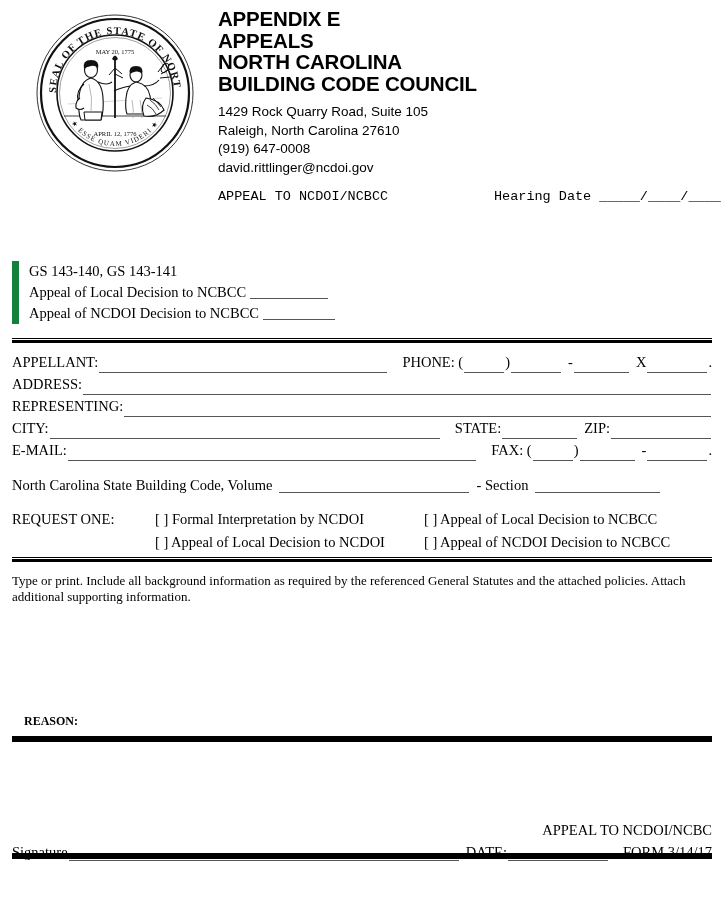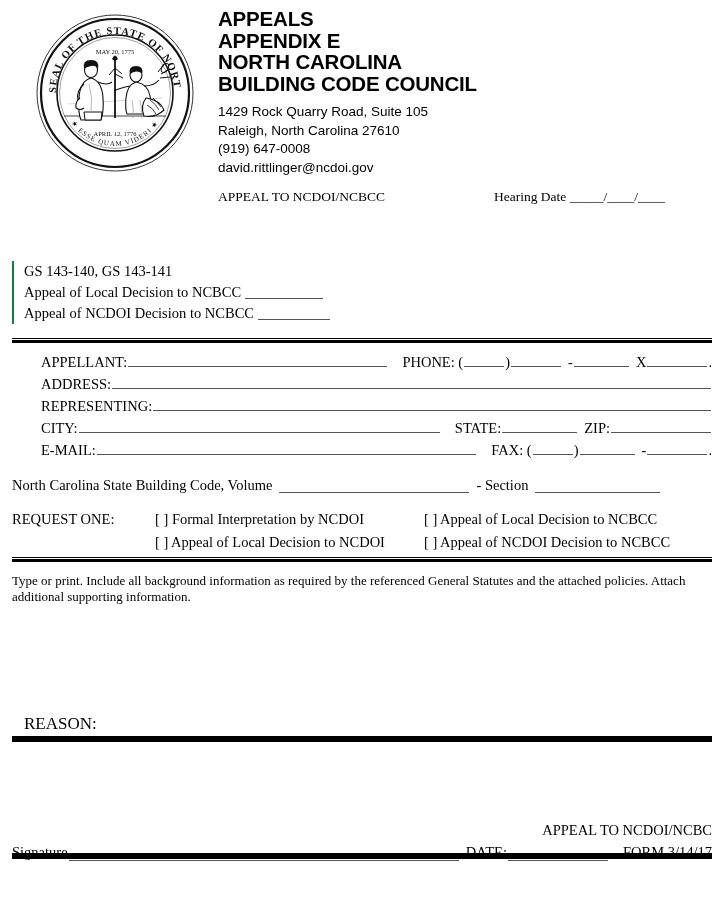--- a/index.html
+++ b/index.html
@@ -51,21 +51,21 @@
     line-height: 21.5px;
     letter-spacing: -0.2px;
   }
   .addr-block {
     font-family: "Liberation Sans", sans-serif;
     font-size: 13.5px;
     line-height: 18.5px;
     margin-top: 9px;
   }
   .appeal-row {
-    font-family: Liberation Serif, serif;
+    font-family: Liberation Mono, monospace;
     font-size: 13.5px;
     margin-top: 12px;
     position: relative;
     height: 20px;
   }
   .appeal-row .hearing {
     position: absolute;
     left: 276px;
     top: 0;
     white-space: nowrap;
@@ -94,37 +94,36 @@
 
   
   .statutes {
     display: flex;
     margin: 46px 12px 0 12px;
     font-size: 14.5px;
     line-height: 21px;
   }
   .stat-col { width: 50%; }
   .stat-col.right {
-    border-left: 2px solid #15803d;
+    border-left: 7px solid #15803d;
     padding-left: 10px;
   }
   .stat-line { white-space: nowrap; }
   .blank-s { display: inline-block; border-bottom: 1px solid #555; height: 12px; vertical-align: -2px; }
 
   
   .fields {
     margin: 7px 12px 0 12px;
     font-size: 14.5px;
     line-height: 22px;
   }
   .f-row {
     display: flex;
-    align-items: flex-start;
+    align-items: flex-end;
     white-space: nowrap;
-    margin-left: 29px;
   }
   .lbl { flex: none; }
   .line {
     border-bottom: 1px solid #555;
     height: 15px;
     flex: 1 1 auto;
     margin: 0 1px;
   }
   .line.fix-40 { flex: none; width: 40px; }
   .line.fix-50 { flex: none; width: 50px; }
@@ -162,24 +161,25 @@
   .instructions {
     margin: 10px 12px 0 12px;
     font-size: 13px;
     line-height: 16px;
     text-align: left;
   }
 
   
   .reason-label {
     margin: 0 12px;
-    font-size: 17px;
+    font-size: 12px;
     position: absolute;
     left: 12px;
     top: 714px;
+    font-weight: bold;
   }
   .rule-reason {
     position: absolute;
     left: 12px;
     right: 12px;
     top: 736px;
     height: 5px;
     background: #000;
     border-top: 1px solid #000;
   }
@@ -271,22 +271,22 @@
 
         <path d="M 124,60 l 6,-8 M 127,62 l 9,-5 M 126,66 l 10,-1" stroke="#111" stroke-width="1" fill="none"></path>
         <ellipse cx="131" cy="56" rx="3" ry="5" transform="rotate(30 131 56)" fill="none" stroke="#111" stroke-width="0.9"></ellipse>
 
         <path d="M 98,88 q 2,10 1,18 M 106,88 q 2,10 2,18" stroke="#999" stroke-width="0.7" fill="none"></path>
       </svg>
     </div>
 
     <div class="header-text">
       <div class="title-block">
+        <div>APPENDIX E</div>
         <div>APPEALS</div>
-        <div>APPENDIX E</div>
         <div>NORTH CAROLINA</div>
         <div>BUILDING CODE COUNCIL</div>
       </div>
       <div class="addr-block">
         <div>1429 Rock Quarry Road, Suite 105</div>
         <div>Raleigh, North Carolina 27610</div>
         <div>(919) 647-0008</div>
         <div>david.rittlinger@ncdoi.gov</div>
       </div>
       <div class="appeal-row">

